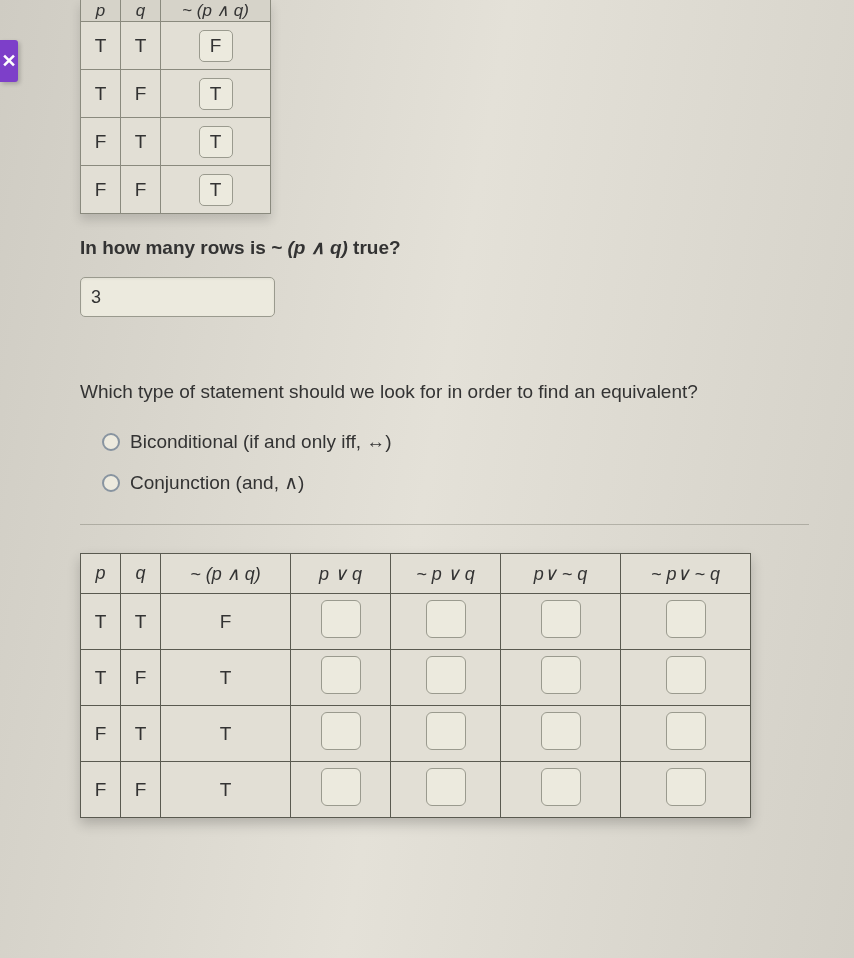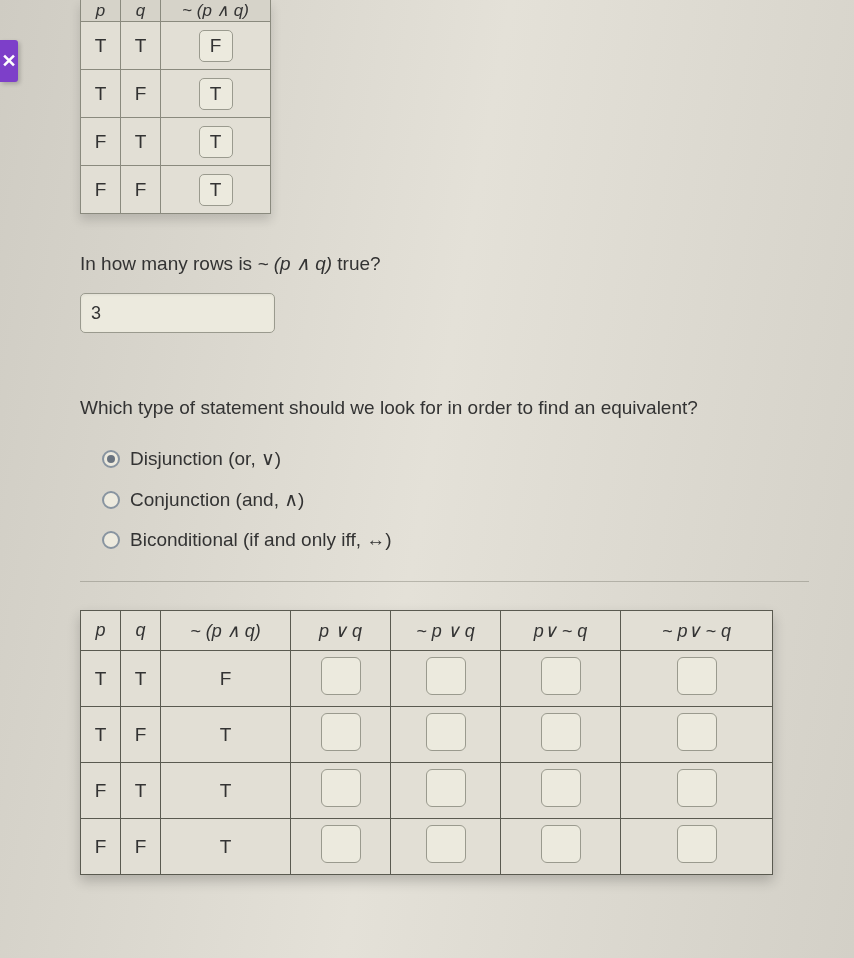--- a/index.html
+++ b/index.html
@@ -61,22 +61,23 @@
     display: inline-block;
     width: 34px;
     height: 32px;
     border: 1px solid #9a9a8e;
     border-radius: 5px;
     background: #eceade;
     line-height: 30px;
   }
 
   .question {
-    margin: 38px 0 18px 0;
-    color: #333;
+    margin: 22px 0 18px 0;
+    color: #333;
+    font-weight: bold;
   }
   .expr { font-style: italic; }
 
   .input-box {
     width: 195px;
     height: 40px;
     border: 1px solid #9a9a8e;
     border-radius: 5px;
     background: #eceade;
     padding: 6px 10px;
@@ -139,21 +140,21 @@
     font-style: italic;
     height: 40px;
     background: #e2dfd5;
     font-size: 18px;
   }
   .bottom-table .c-p, .bottom-table .c-q { width: 40px; }
   .bottom-table .c-npq { width: 130px; }
   .bottom-table .c-e { width: 100px; }
   .bottom-table .c-f { width: 110px; }
   .bottom-table .c-g { width: 120px; text-align: center; }
-  .bottom-table .c-h { width: 152px; }
+  .bottom-table .c-h { width: 130px; }
   .cell-input {
     display: inline-block;
     width: 40px;
     height: 38px;
     border: 1px solid #9a9a8e;
     border-radius: 6px;
     background: #eceade;
   }
 </style>
 </head>
@@ -199,30 +200,26 @@
   <div class="question">
     <span>In how many rows is </span><span class="expr">~ (p ∧ q)</span><span> true?</span>
   </div>
 
   <input class="input-box" type="text" value="3" style="">
 
   <div class="section-prompt">Which type of statement should we look for in order to find an equivalent?</div>
 
   <div class="radio-group">
     <div class="radio-item">
-      <span class="radio-dot selected"></span>
-      <span class="radio-label">Disjunction (or, ∨)</span>
+      <span class="radio-dot"></span>
+      <span class="radio-label">Biconditional (if and only iff, ↔)</span>
     </div>
     <div class="radio-item">
       <span class="radio-dot"></span>
       <span class="radio-label">Conjunction (and, ∧)</span>
-    </div>
-    <div class="radio-item">
-      <span class="radio-dot"></span>
-      <span class="radio-label">Biconditional (if and only iff, ↔)</span>
     </div>
   </div>
 
   <div class="hr"></div>
 
 
   <table class="bottom-table">
     <tbody>
         <tr>
       <th class="c-p">p</th>

